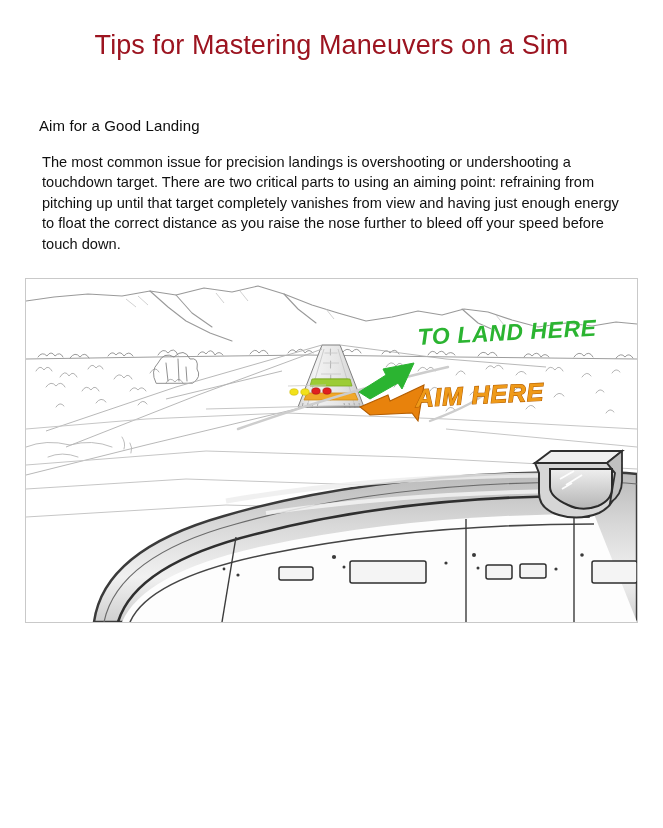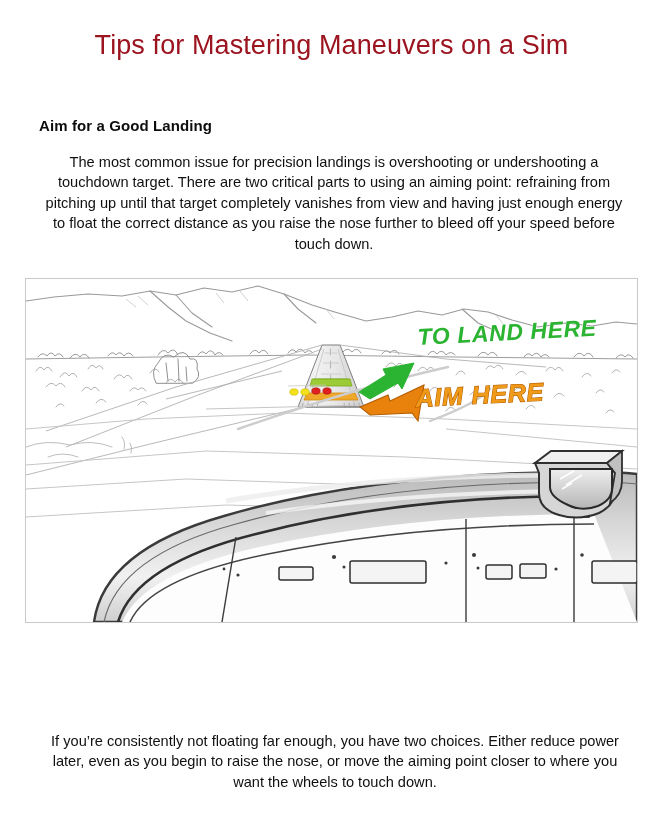--- a/index.html
+++ b/index.html
@@ -37,33 +37,32 @@
     line-height: 34px;
     white-space: nowrap;
   }
 
   
   .section-heading {
     position: absolute;
     left: 39px;
     top: 117px;
     font-size: 15px;
-    font-weight: bold;
+    font-weight: normal;
     color: #0d0d0d;
     letter-spacing: 0.1px;
   }
 
   
   .para {
     position: absolute;
     font-size: 14.6px;
     line-height: 20.4px;
     color: #101010;
     letter-spacing: 0.0px;
-    text-align: center;
   }
   #para-intro { left: 42px; top: 152px; width: 584px; }
   #para-power { left: 42px; top: 643px; width: 570px; }
   #para-choices { left: 42px; top: 731px; width: 586px; }
 
   
   .illustration {
     position: absolute;
     left: 25px;
     top: 278px;
@@ -331,15 +330,14 @@
 
       <g>
         <path d="M334,128 L362,116 L364,122 L398,106 L392,142 L386,134 L344,136 Z" fill="#e8820c" stroke="#b25c00" stroke-width="1.1"></path>
         <text x="390" y="128" font-family="'Liberation Sans', sans-serif" font-size="25" font-weight="bold" font-style="italic" fill="#ef9a18" stroke="#b25c00" stroke-width="1.1" paint-order="stroke" letter-spacing="0.8" transform="rotate(-3 390 128)">AIM HERE</text>
       </g>
 
     </svg>
   </div>
 
 
-  <div class="para" id="para-choices">If you’re consistently not floating far enough, you have two choices. Either reduce power later, even as you begin to raise the nose, or move the aiming point closer to where you want the wheels to touch down.</div>
 
 </div>
 
 </body></html>

